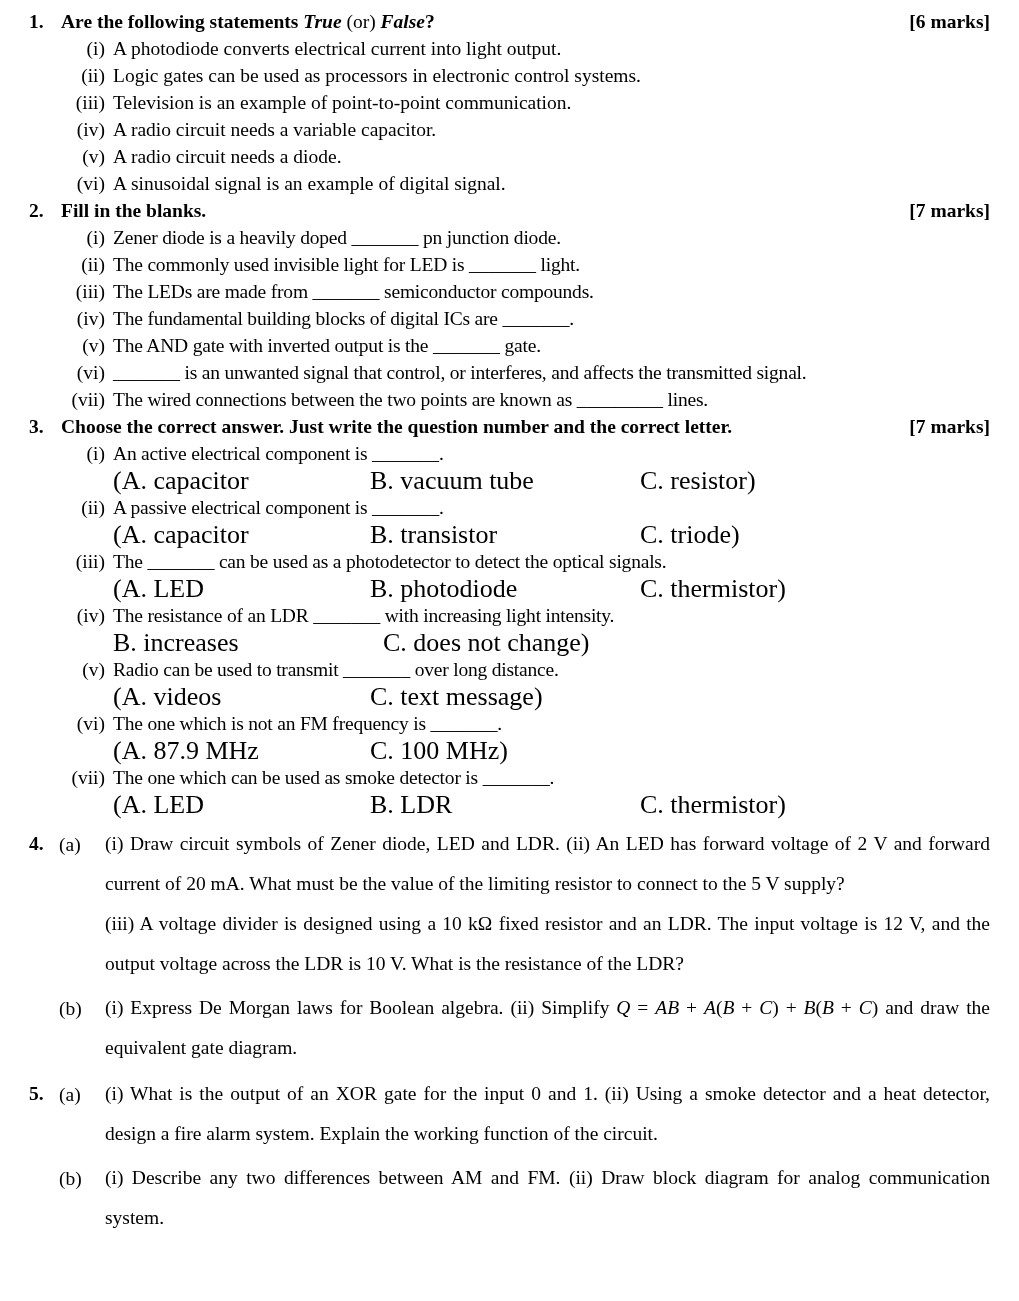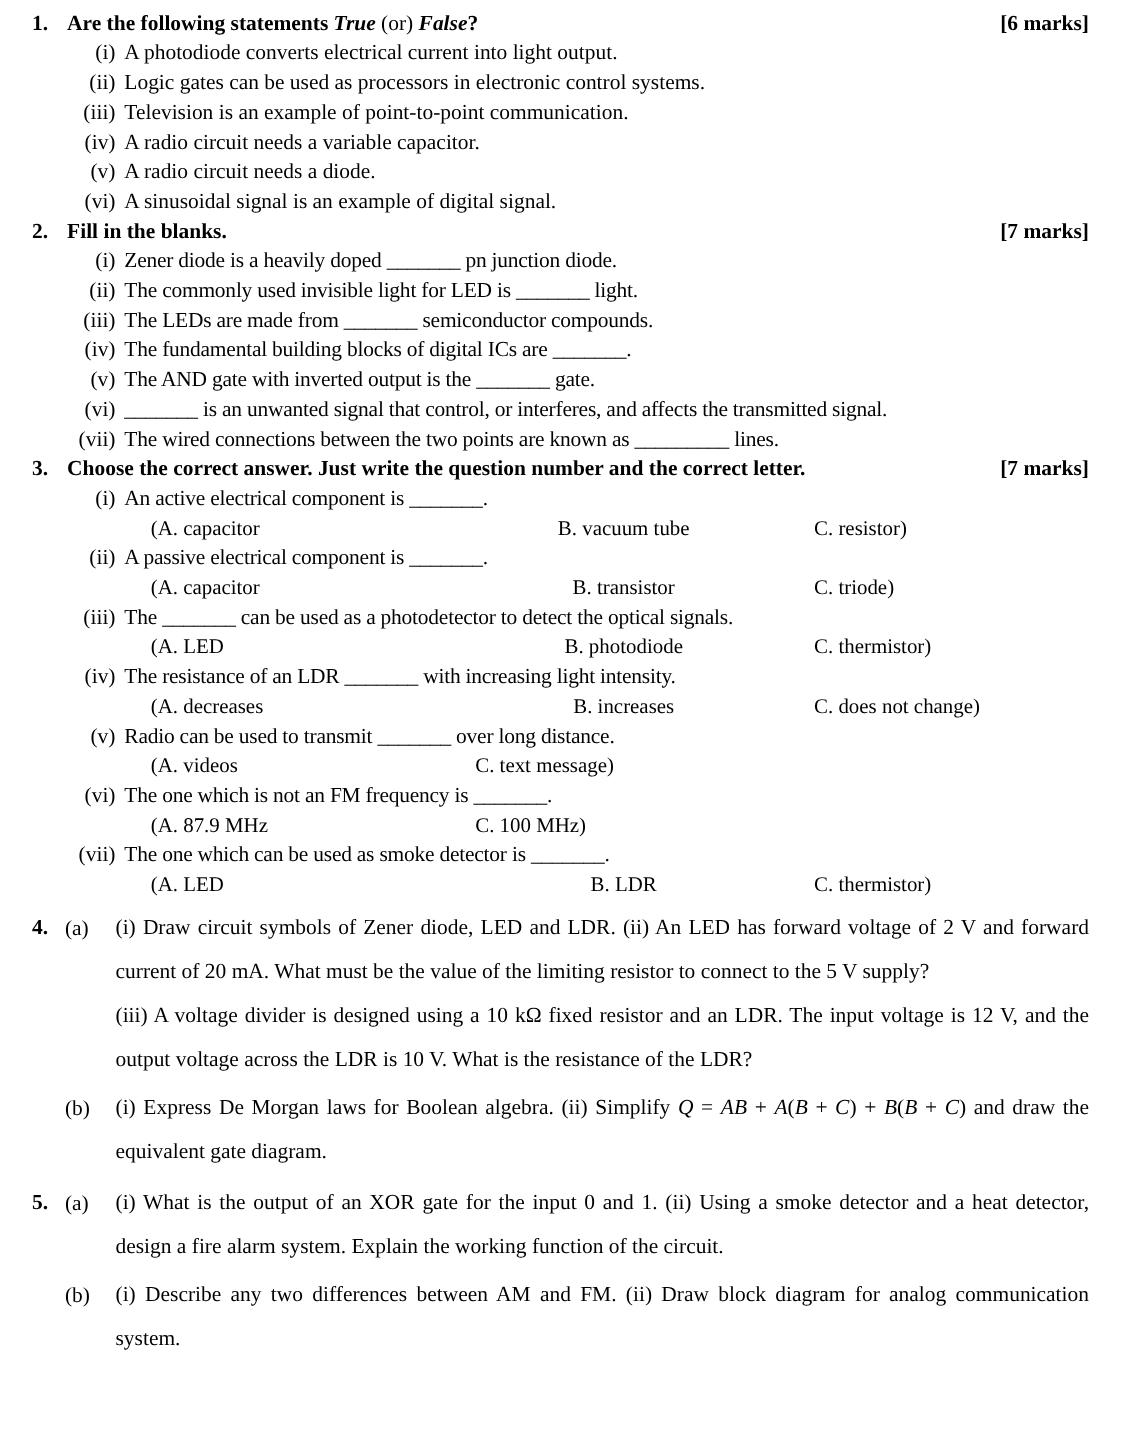--- a/index.html
+++ b/index.html
@@ -71,27 +71,26 @@
     box-sizing: border-box;
     margin-left: 30px;
   }
   .subitem .stext {
     flex: 1 1 auto;
   }
 
   
   .optrow {
     display: flex;
-    font-size: 19px;
+    font-size: 26px;
     line-height: 27px;
-    margin-left: 108px;
-    gap: 38px;
+    margin-left: 84px;
   }
   .optrow .opt-a { flex: 0 0 257px; }
-  .optrow .opt-b { flex: 0 0 270px; text-align: center; }
+  .optrow .opt-b { flex: 0 0 270px; }
   .optrow .opt-c { flex: 1 1 auto; }
 
   
   .lblock { margin-top: 6px; }
   .lrow {
     display: flex;
     align-items: flex-start;
     margin-bottom: 4px;
   }
   .lrow .lnum {
@@ -233,21 +232,20 @@
         <span class="opt-a">(A. LED</span>
         <span class="opt-b">B. photodiode</span>
         <span class="opt-c">C. thermistor)</span>
       </div>
 
       <div class="subitem">
         <span class="rn">(iv)</span>
         <span class="stext blank">The resistance of an LDR _______ with increasing light intensity.</span>
       </div>
       <div class="optrow">
-        <span class="opt-a">(A. decreases</span>
         <span class="opt-b">B. increases</span>
         <span class="opt-c">C. does not change)</span>
       </div>
 
       <div class="subitem">
         <span class="rn">(v)</span>
         <span class="stext blank">Radio can be used to transmit _______ over long distance.</span>
       </div>
       <div class="optrow">
         <span class="opt-a">(A. videos</span>

